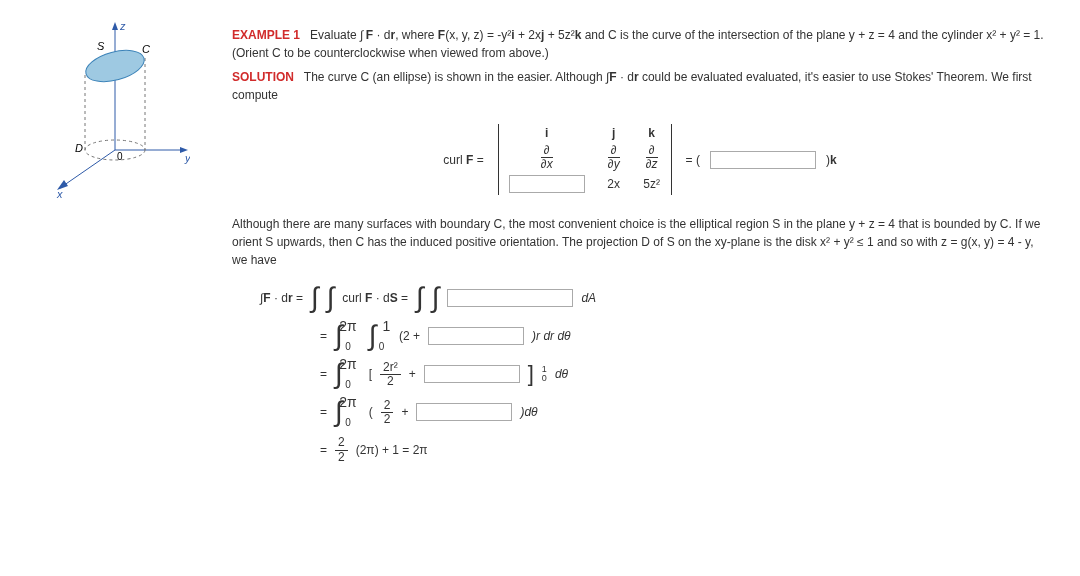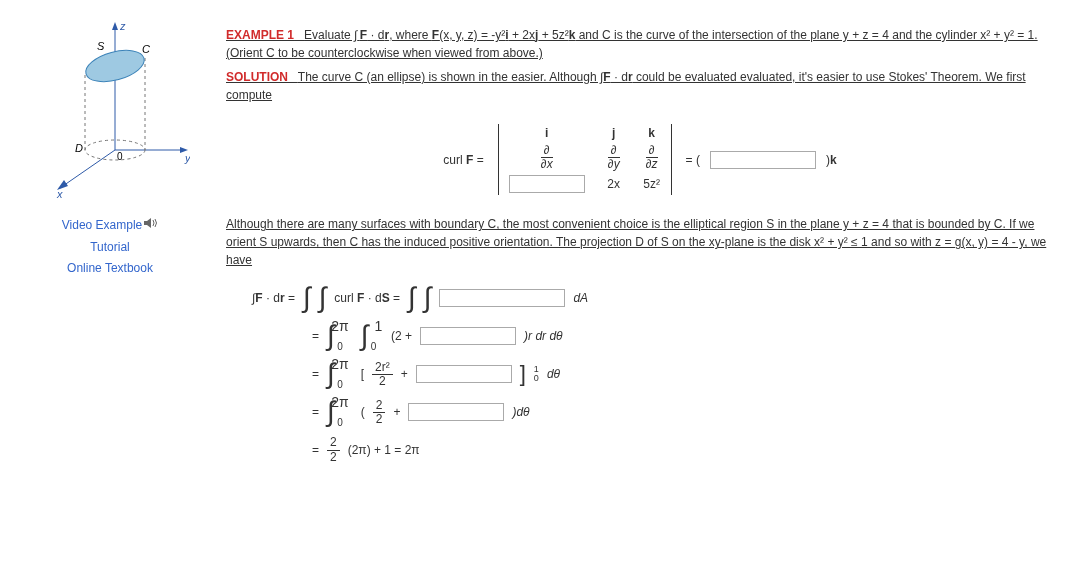--- a/index.html
+++ b/index.html
@@ -32,21 +32,21 @@
   margin-top: 15px;
   line-height: 1.8;
 }
 .links a {
   color: #3366cc;
   text-decoration: none;
 }
 .red { color: #d12b2b; font-weight: bold; }
 .bold { font-weight: bold; }
 .ital { font-style: italic; }
-p { margin: 6px 6px; line-height: 1.5; text-decoration: underline; }
+p { margin: 6px 12px; line-height: 1.5; }
 .curl-block {
   display: flex;
   align-items: center;
   justify-content: center;
   margin: 20px 0;
   gap: 10px;
 }
 .det {
   display: inline-flex;
   align-items: stretch;
@@ -73,21 +73,21 @@
   line-height: 1.1;
 }
 .frac .num { border-bottom: 1px solid #333; padding: 0 3px; }
 .frac .den { padding: 0 3px; }
 .ans-input {
   border: 1px solid #aaa;
   padding: 1px 2px;
   font-size: 12px;
   font-family: inherit;
 }
-.math-lines { margin: 15px 0 15px 32px; }
+.math-lines { margin: 15px 0 15px 40px; }
 .math-line {
   display: flex;
   align-items: center;
   margin: 10px 0;
   gap: 8px;
 }
 .big-int {
   font-size: 28px;
   font-weight: normal;
   line-height: 1;
@@ -125,29 +125,20 @@
         <ellipse cx="85" cy="130" rx="30" ry="10" fill="none" stroke="#777" stroke-dasharray="3,3"></ellipse>
 
         <text x="67" y="30" font-size="11" font-style="italic" fill="#000">S</text>
         <text x="112" y="33" font-size="11" font-style="italic" fill="#000">C</text>
         <text x="45" y="132" font-size="11" font-style="italic" fill="#000">D</text>
         <text x="87" y="140" font-size="10" fill="#000">0</text>
         <text x="90" y="10" font-size="11" font-style="italic" fill="#2e5aa8">z</text>
         <text x="155" y="142" font-size="11" font-style="italic" fill="#2e5aa8">y</text>
         <text x="27" y="178" font-size="11" font-style="italic" fill="#2e5aa8">x</text>
       </svg>
-    </div>
-    <div class="links">
-      <a href="#"><span>Video Example</span><span class="speaker-icon"><svg width="14" height="12" viewBox="0 0 14 12">
-              <polygon points="0,4 3,4 7,1 7,11 3,8 0,8" fill="#666"></polygon>
-              <path d="M9,3 Q11,6 9,9" stroke="#666" fill="none"></path>
-              <path d="M11,2 Q14,6 11,10" stroke="#666" fill="none"></path>
-            </svg></span></a><br>
-      <a href="#">Tutorial</a><br>
-      <a href="#">Online Textbook</a>
     </div>
   </div>
 
   <div class="right-col">
 
     <p>
       <span class="red">EXAMPLE 1</span>&nbsp;&nbsp;
       <span>Evaluate ∫</span> <span class="bold">F</span><span> · d</span><span class="bold">r</span><span>, where </span><span class="bold">F</span><span>(x, y, z) = -y²</span><span class="bold">i</span><span> + 2x</span><span class="bold">j</span><span> + 5z²</span><span class="bold">k</span><span> and C is the curve of the intersection of the plane y + z = 4 and the cylinder x² + y² = 1. (Orient C to be counterclockwise when viewed from above.)</span>
     </p>
 

